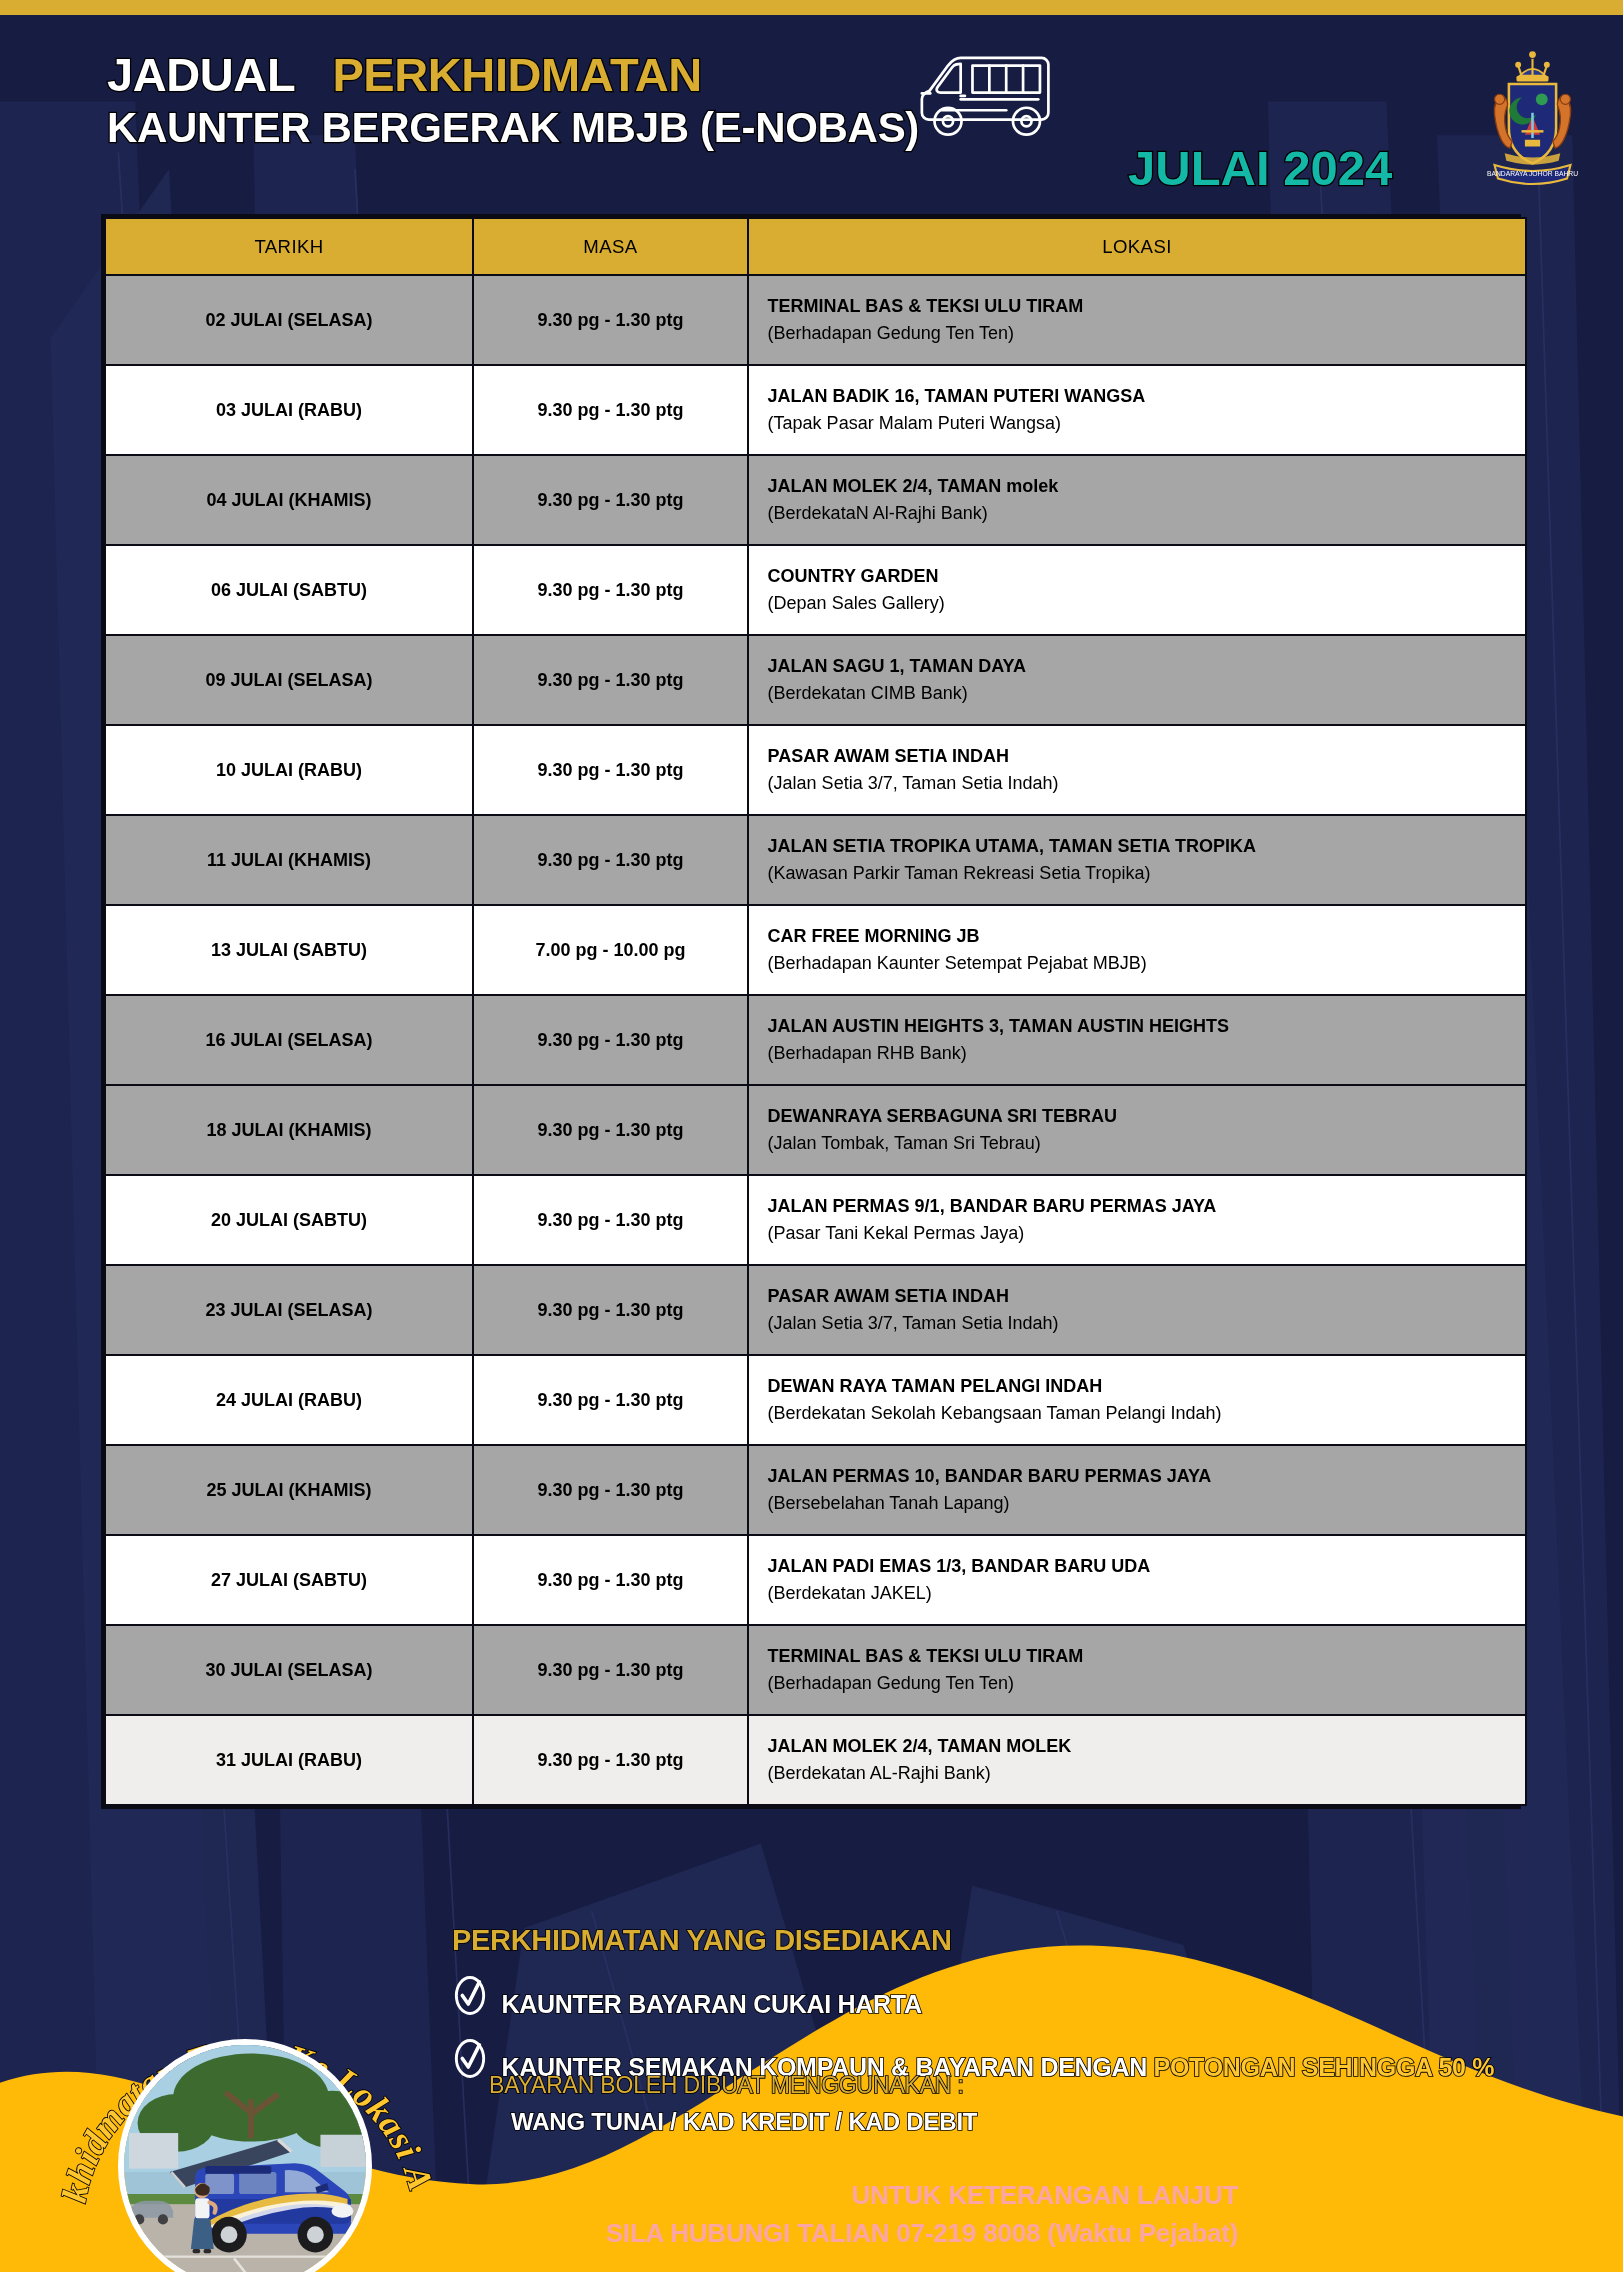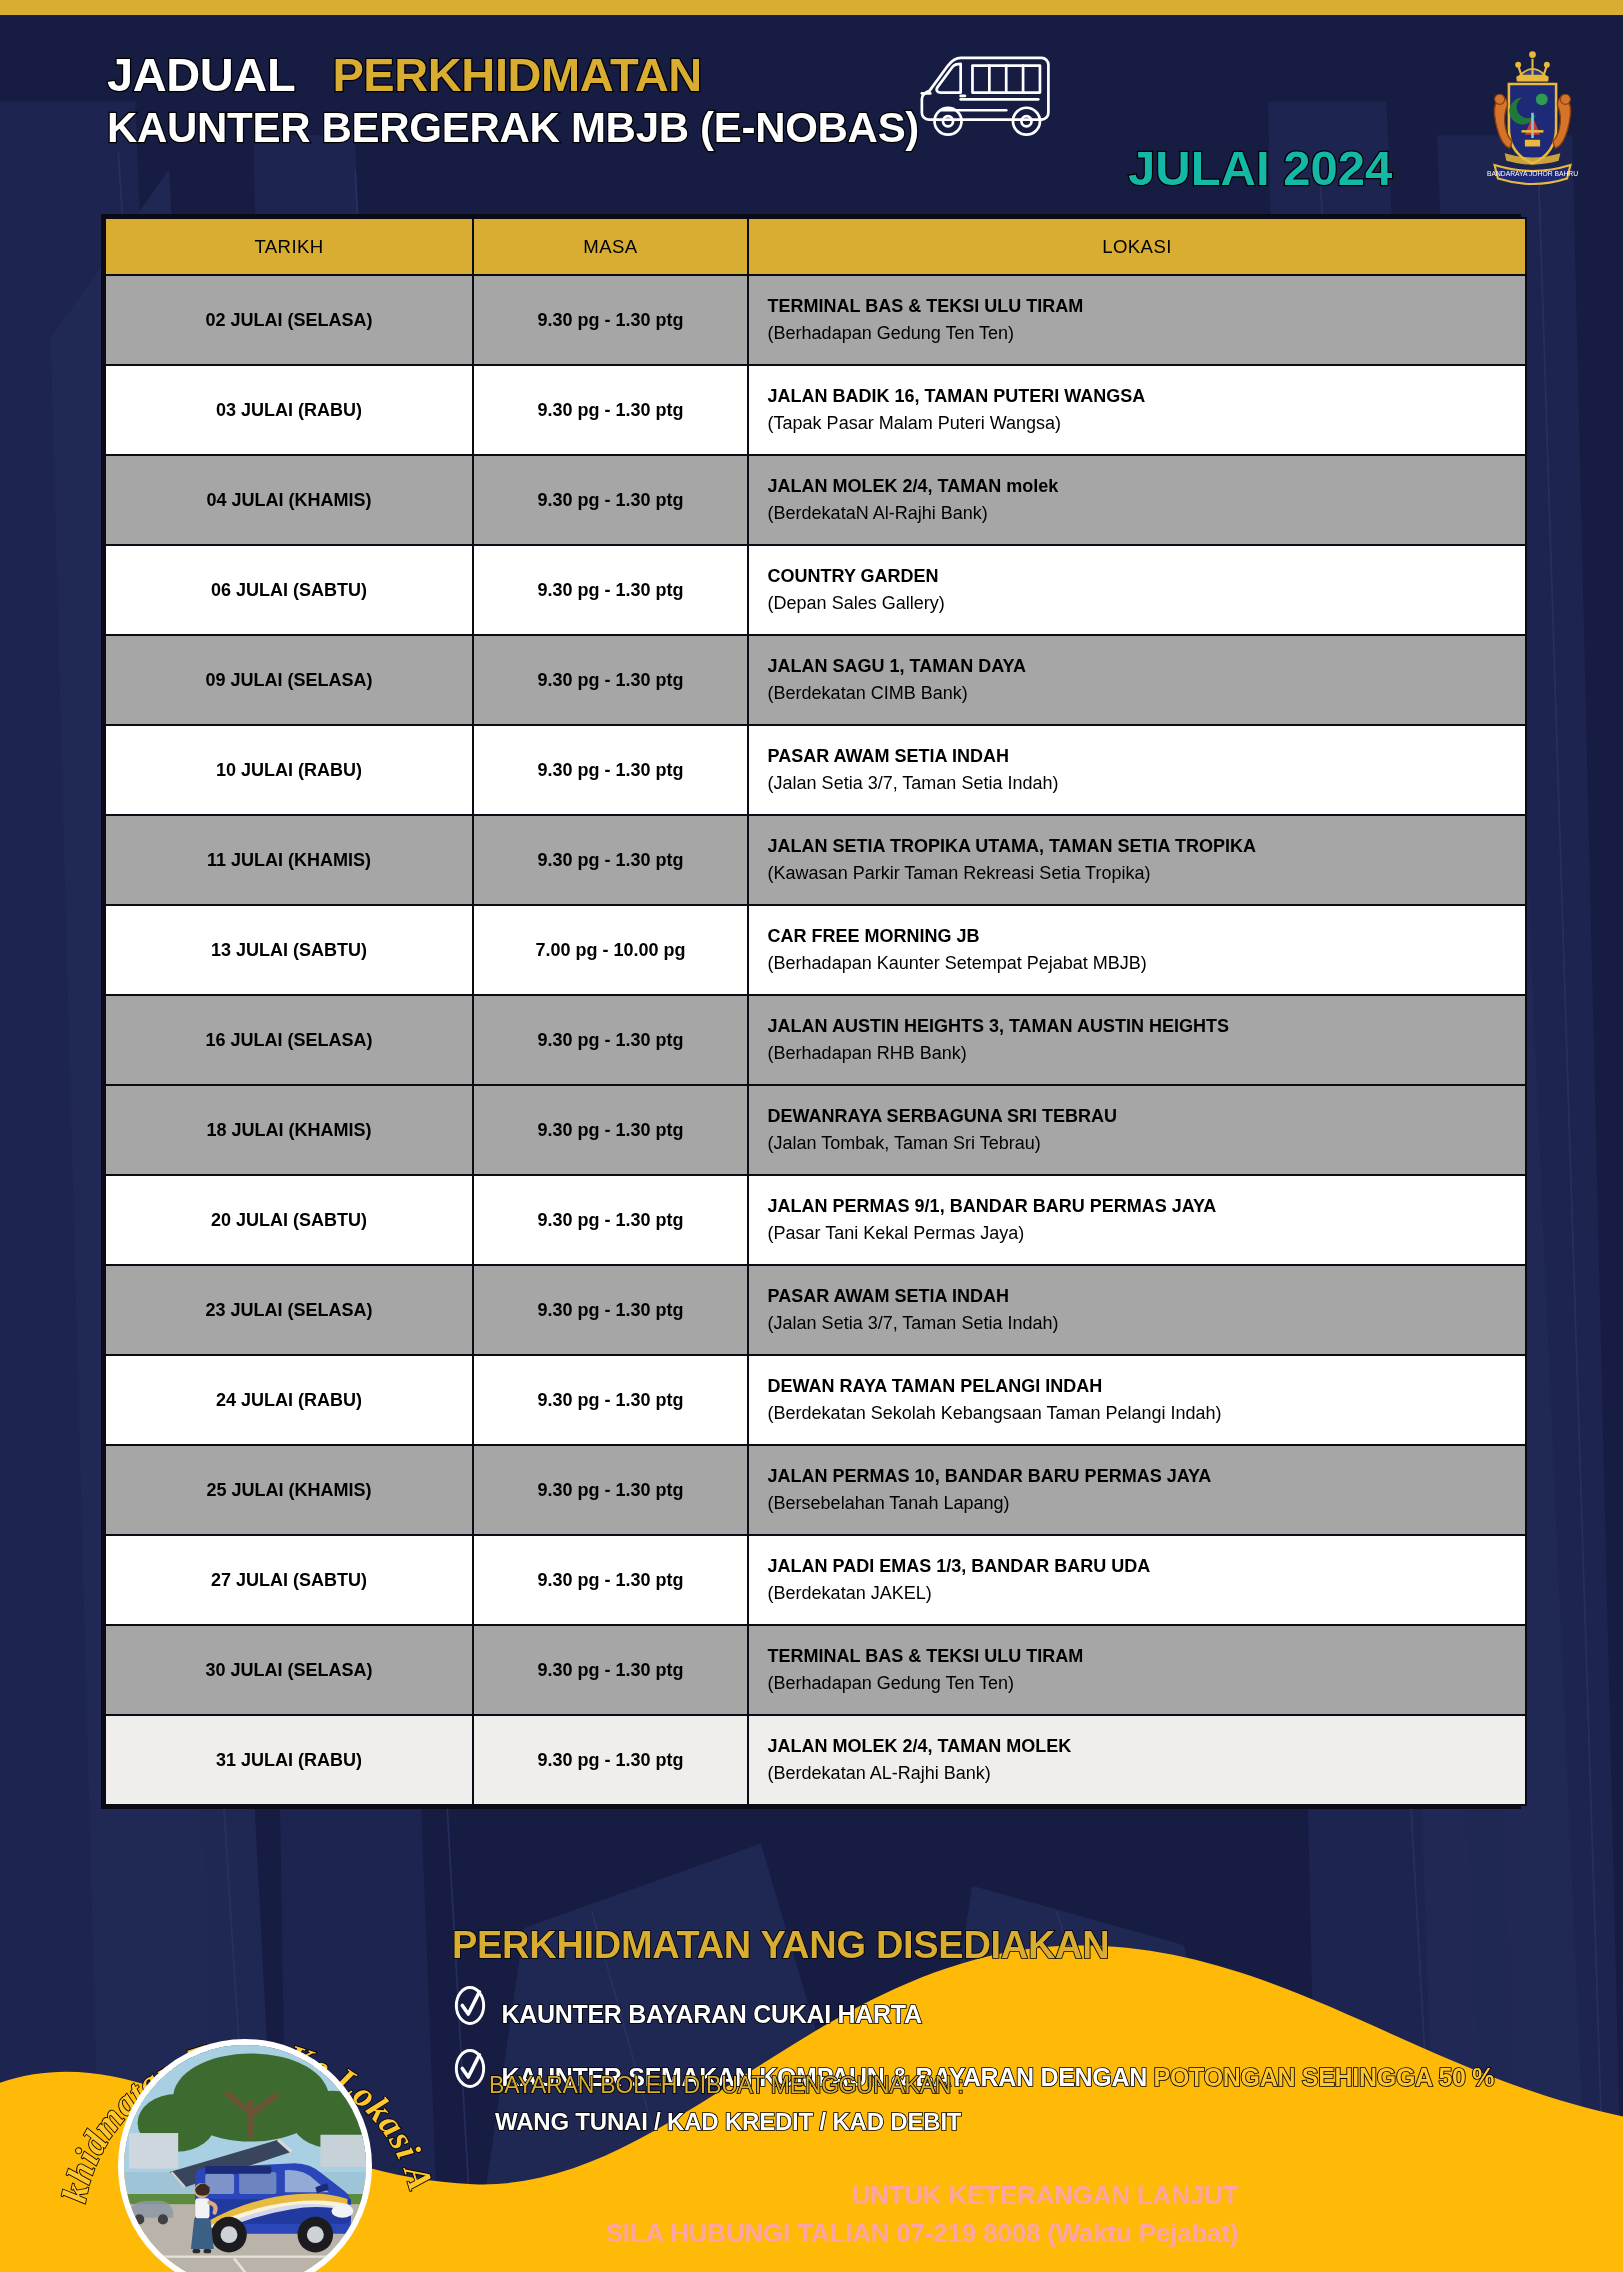--- a/index.html
+++ b/index.html
@@ -113,21 +113,21 @@
     overflow: hidden;
   }
   .wave { position: absolute; inset: 0; }
   .wave svg { display: block; width: 1623px; height: 368px; }
 
   .services {
     position: absolute; left: 452px; top: 18.6px;
     z-index: 3;
   }
   .services-title {
-    font-size: 38px; font-weight: 800; color: #d9ac32;
+    font-size: 29px; font-weight: 800; color: #d9ac32;
     letter-spacing: -0.3px; white-space: nowrap;
     -webkit-text-stroke: 1.7px #000; paint-order: stroke fill;
   }
   .svc-row {
     display: flex; align-items: flex-end; gap: 13.5px;
     margin-top: 18.6px; white-space: nowrap;
   }
   .check-icon { flex: 0 0 auto; }
   .svc-text {
     font-size: 25px; font-weight: 800; color: #ffffff;
@@ -136,21 +136,21 @@
   }
   .svc-text .hl { color: #ffc62e; }
 
   .pay-block { position: absolute; left: 489px; top: 167px; z-index: 3; }
   .pay-title {
     font-size: 23px; font-weight: 400; color: #d9ac32;
     letter-spacing: -0.2px; white-space: nowrap;
     -webkit-text-stroke: 1.7px #000; paint-order: stroke fill;
   }
   .pay-methods {
-    margin-top: 8.5px; margin-left: 6px;
+    margin-top: 8.5px; margin-left: 22px;
     font-size: 24px; font-weight: 800; color: #ffffff;
     letter-spacing: -0.2px; white-space: nowrap;
     -webkit-text-stroke: 1.7px #000; paint-order: stroke fill;
   }
 
   .contact {
     position: absolute; left: 922px; top: 272px;
     z-index: 3; text-align: center;
     transform: translateX(-50%);
   }

